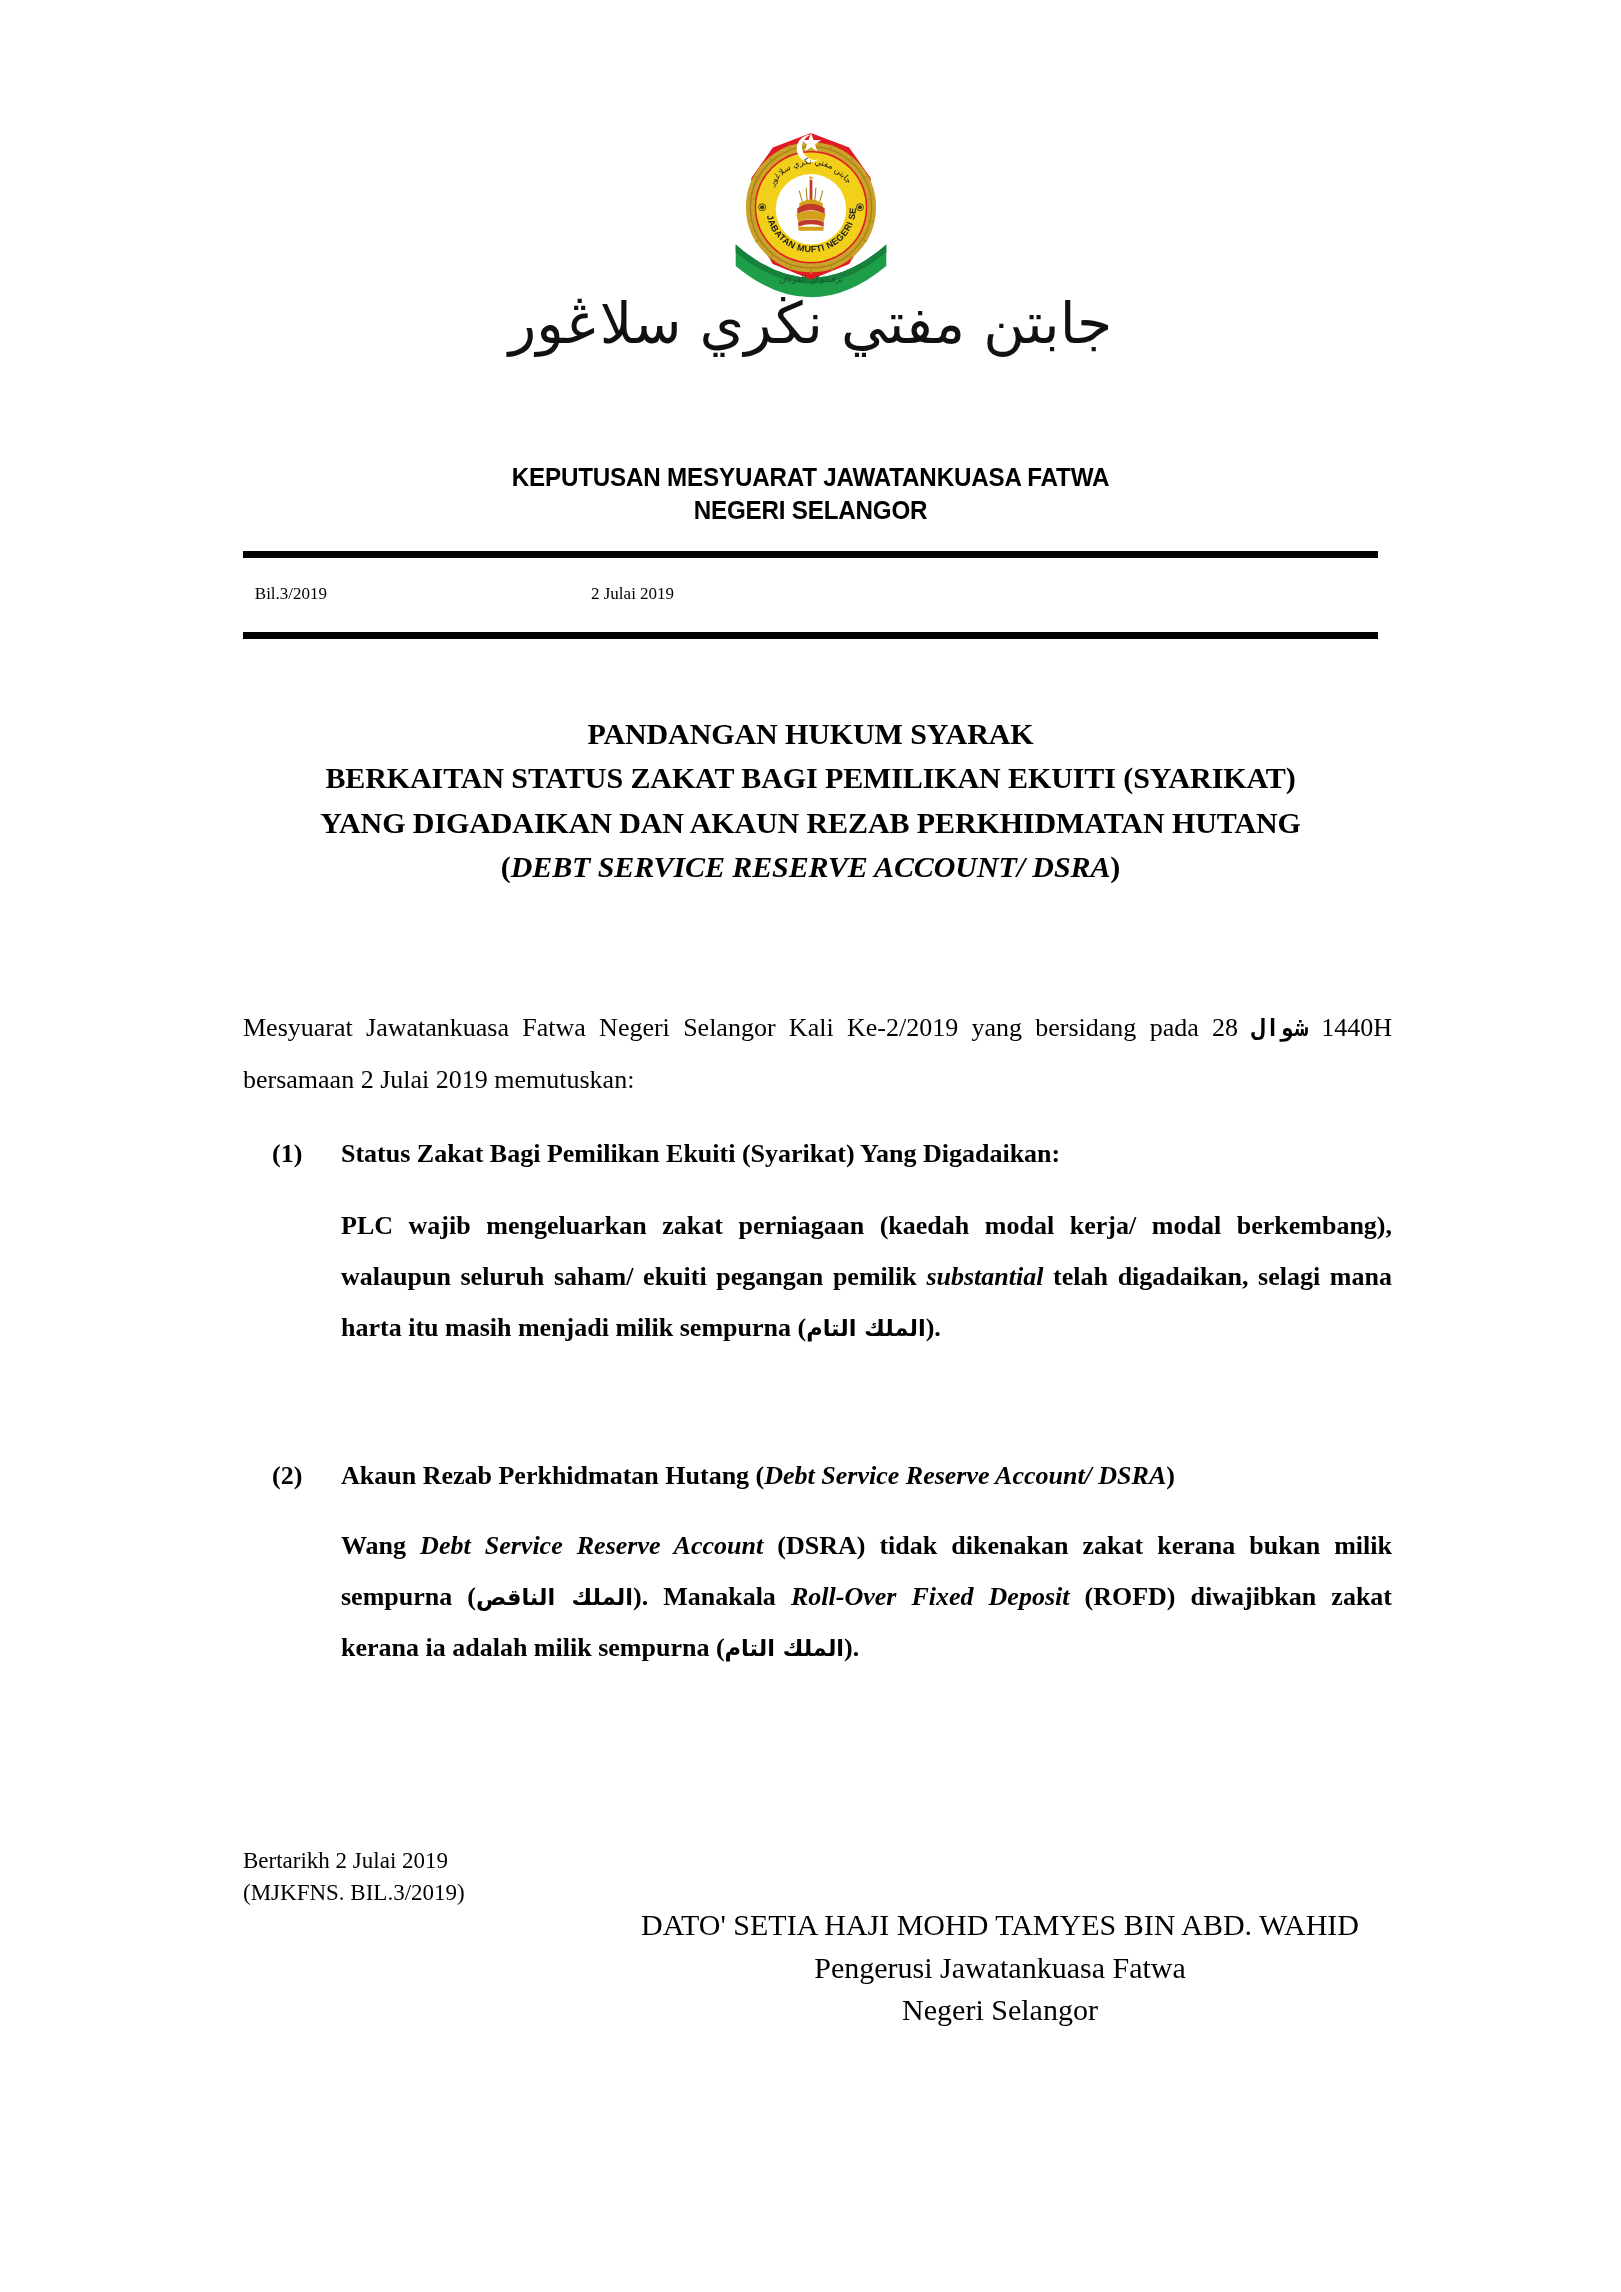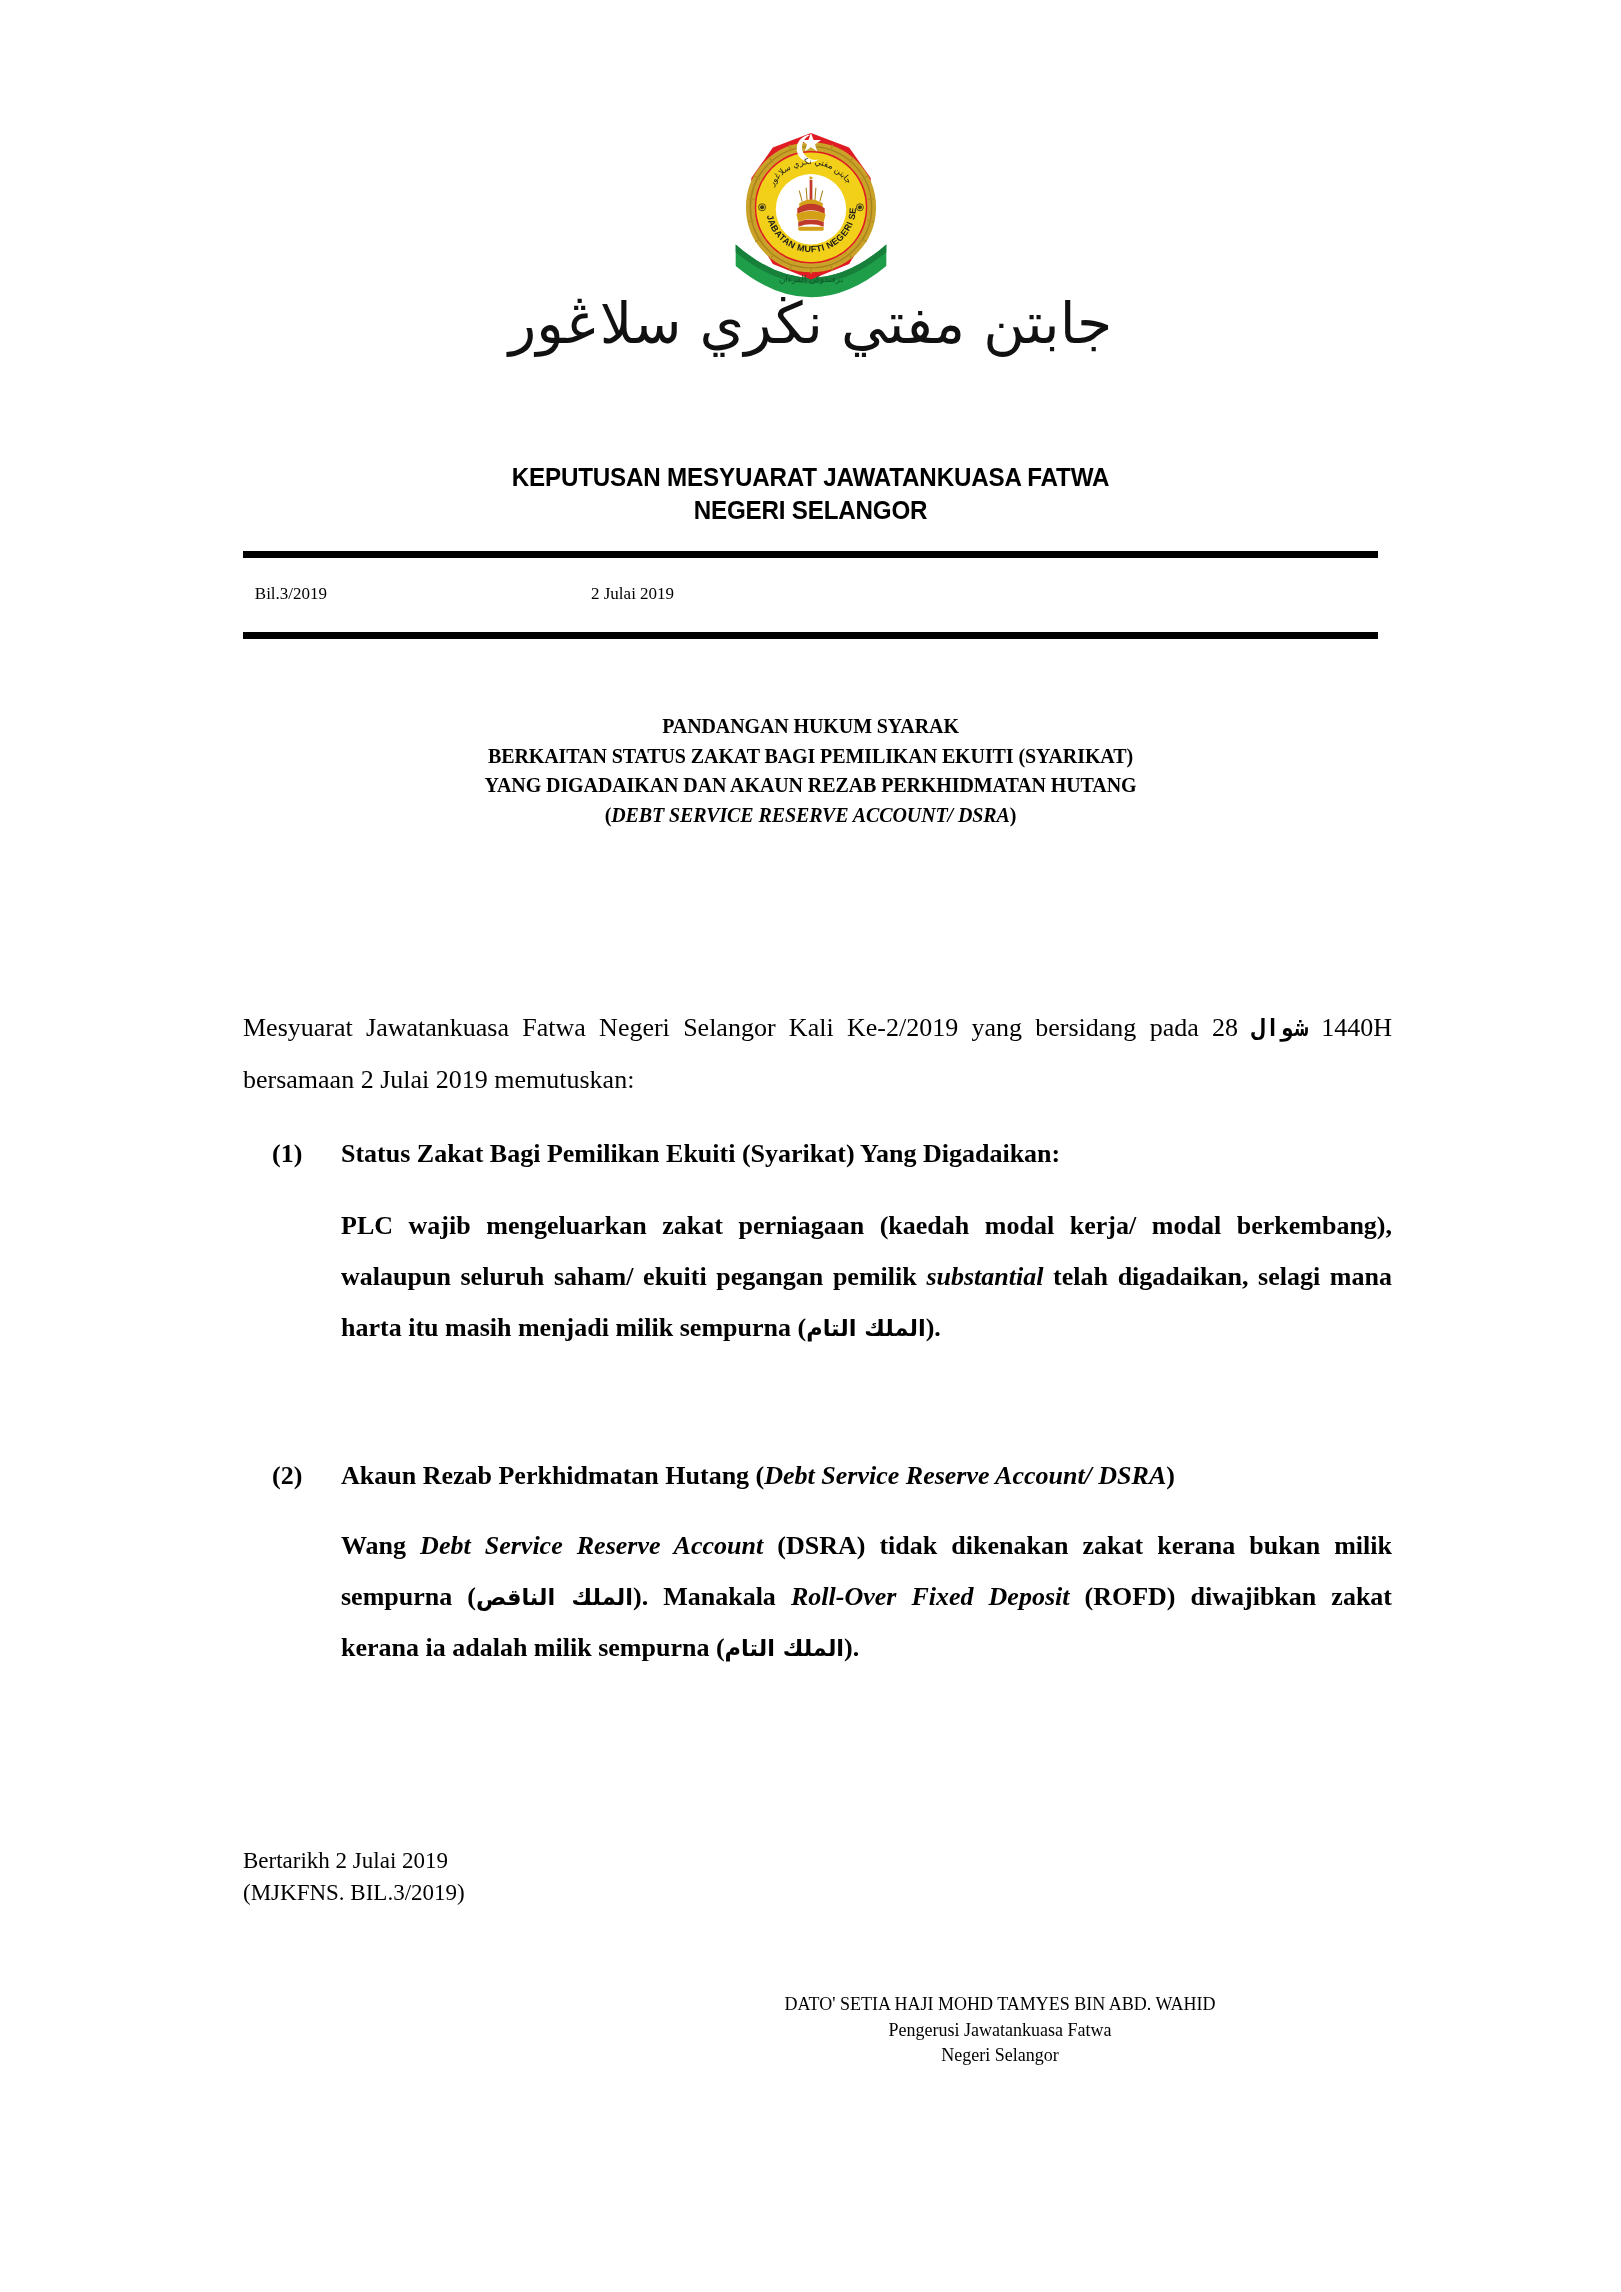--- a/index.html
+++ b/index.html
@@ -99,21 +99,21 @@
 
   
   .doc-title {
     position: absolute;
     left: 243px;
     width: 1135px;
     top: 712px;
     text-align: center;
     font-family: "Liberation Serif", serif;
     font-weight: bold;
-    font-size: 20px;
+    font-size: 30px;
     line-height: 1.48;
     letter-spacing: -0.1px;
   }
   .doc-title .ital { font-style: italic; }
 
   
   .intro {
     position: absolute;
     left: 243px;
     width: 1149px;
@@ -170,23 +170,23 @@
     left: 243px;
     top: 1845px;
     font-size: 23px;
     line-height: 1.38;
   }
 
   .signature {
     position: absolute;
     left: 608px;
     width: 784px;
-    top: 1992px;
+    top: 1904px;
     text-align: center;
-    font-size: 18px;
+    font-size: 30px;
     line-height: 1.42;
   }
 </style>
 </head>
 <body>
 
 <div class="page">
 
   <div class="crest-wrap">
     <div class="crest">

